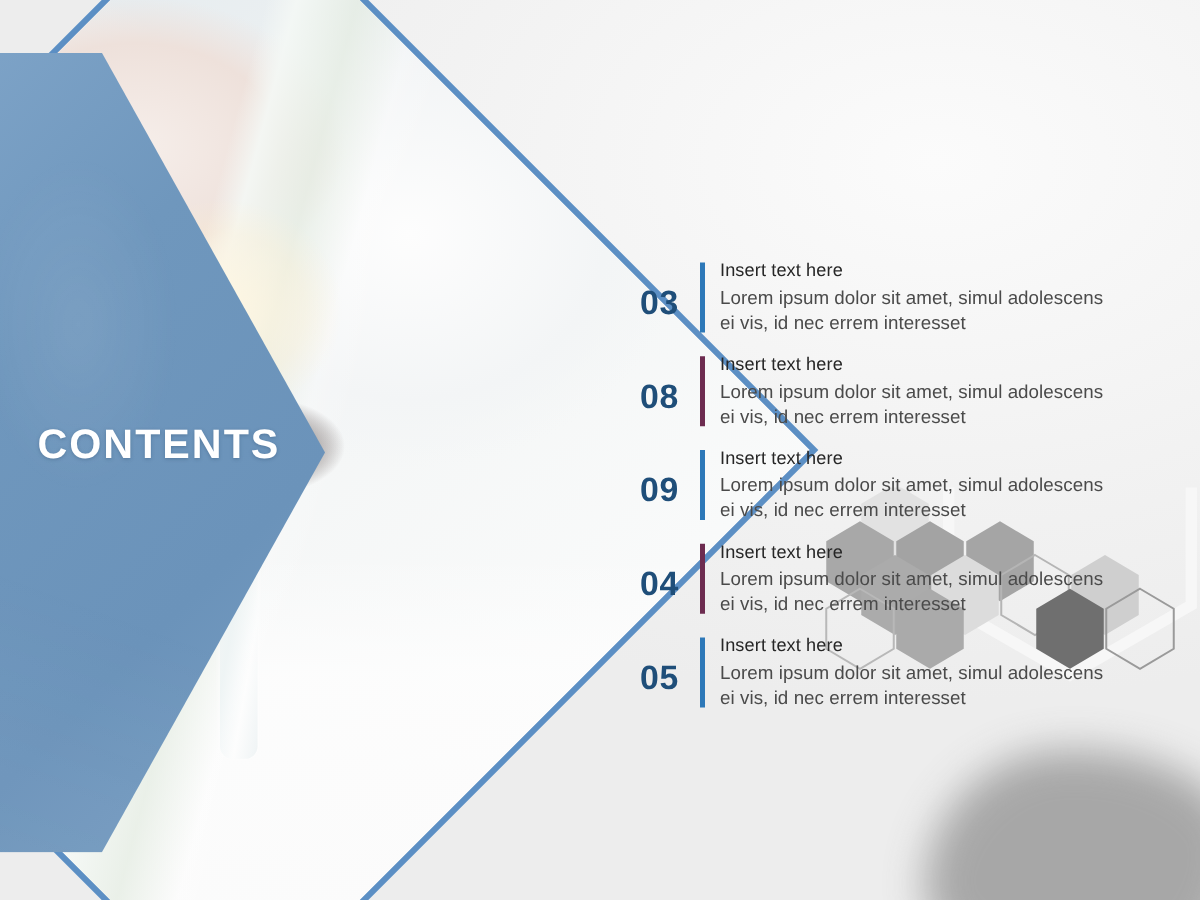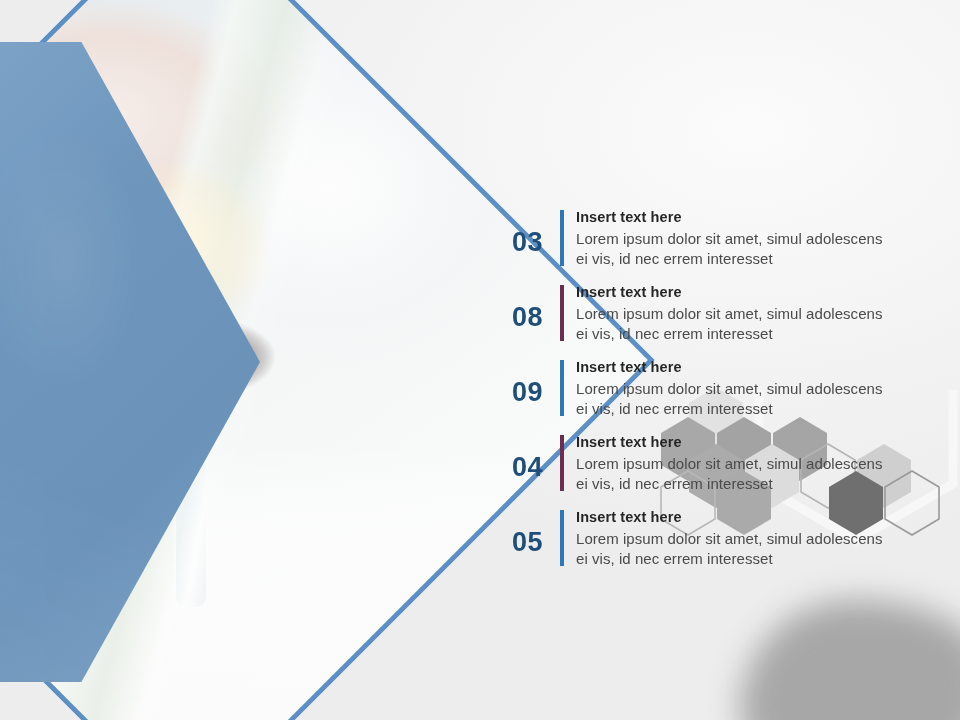--- a/index.html
+++ b/index.html
@@ -177,21 +177,21 @@
     height: 56px;
     margin-top: 2px;
     margin-right: 12px;
     background: #2d78b8;
   }
   .bar.alt { background: #6d2c50; }
   .texts { flex: 1 1 auto; padding-top: 0; }
   .head {
     color: #262626;
     font-size: 14.5px;
-    font-weight: bold;
+    font-weight: normal;
     line-height: 1.25;
     margin: 0 0 3px 0;
     letter-spacing: .1px;
   }
   .body {
     color: #4a4a4a;
     font-size: 15px;
     line-height: 1.32;
     margin: 0;
     letter-spacing: .05px;
@@ -236,20 +236,21 @@
         <div class="tube" style="left:392px;top:548px;width:24px;height:150px;"></div>
         <div class="tube" style="left:468px;top:520px;width:30px;height:200px;"></div>
         <div class="lab-blur"></div>
       </div>
     </div>
   </div>
 
   <div class="chevron">
     <div class="chevron-tex"></div>
   </div>
+  <div class="contents-title">CONTENTS</div>
 
   <div class="list">
 
     <div class="item">
       <div class="num">03</div>
       <div class="bar" style="background: rgb(45, 120, 184);"></div>
       <div class="texts">
         <p class="head">Insert text here</p>
         <p class="body">Lorem ipsum dolor sit amet, simul adolescens</p>
         <p class="body">ei vis, id nec errem interesset</p>

